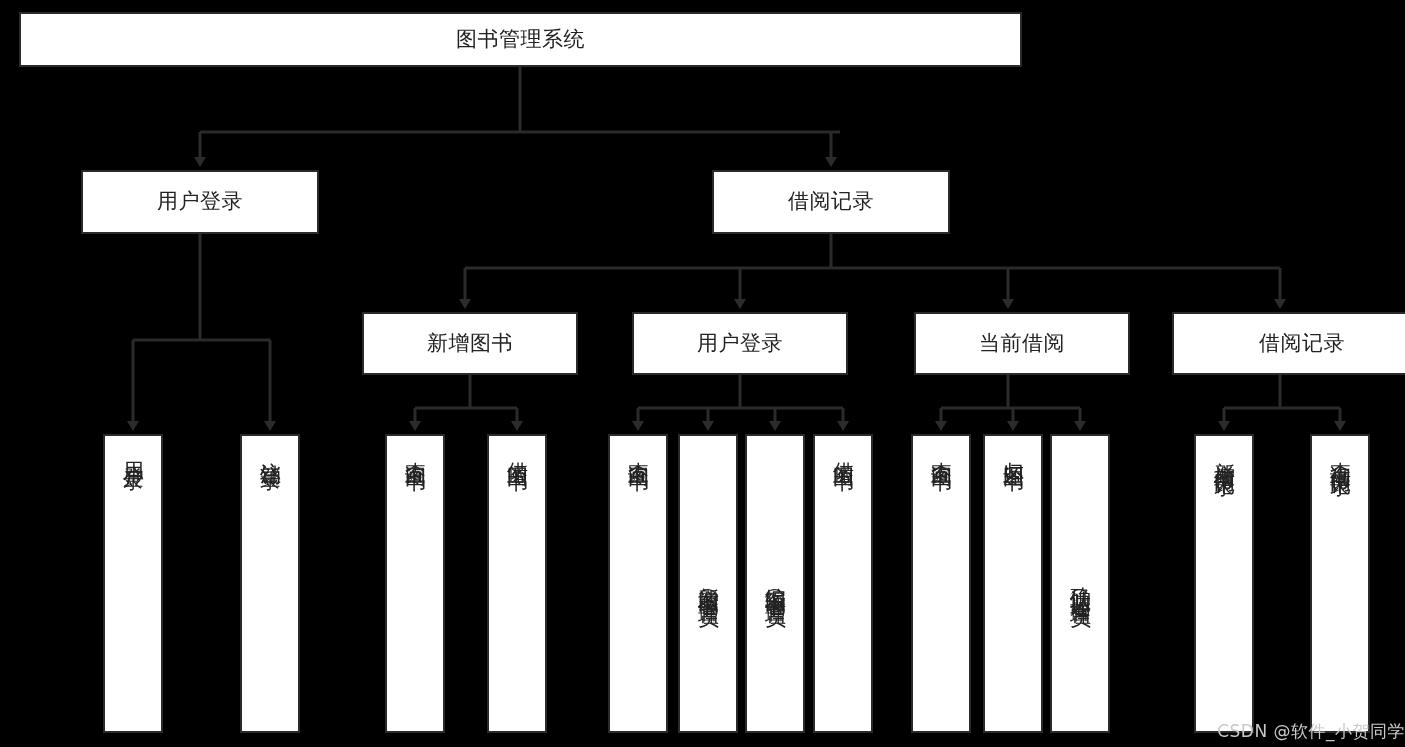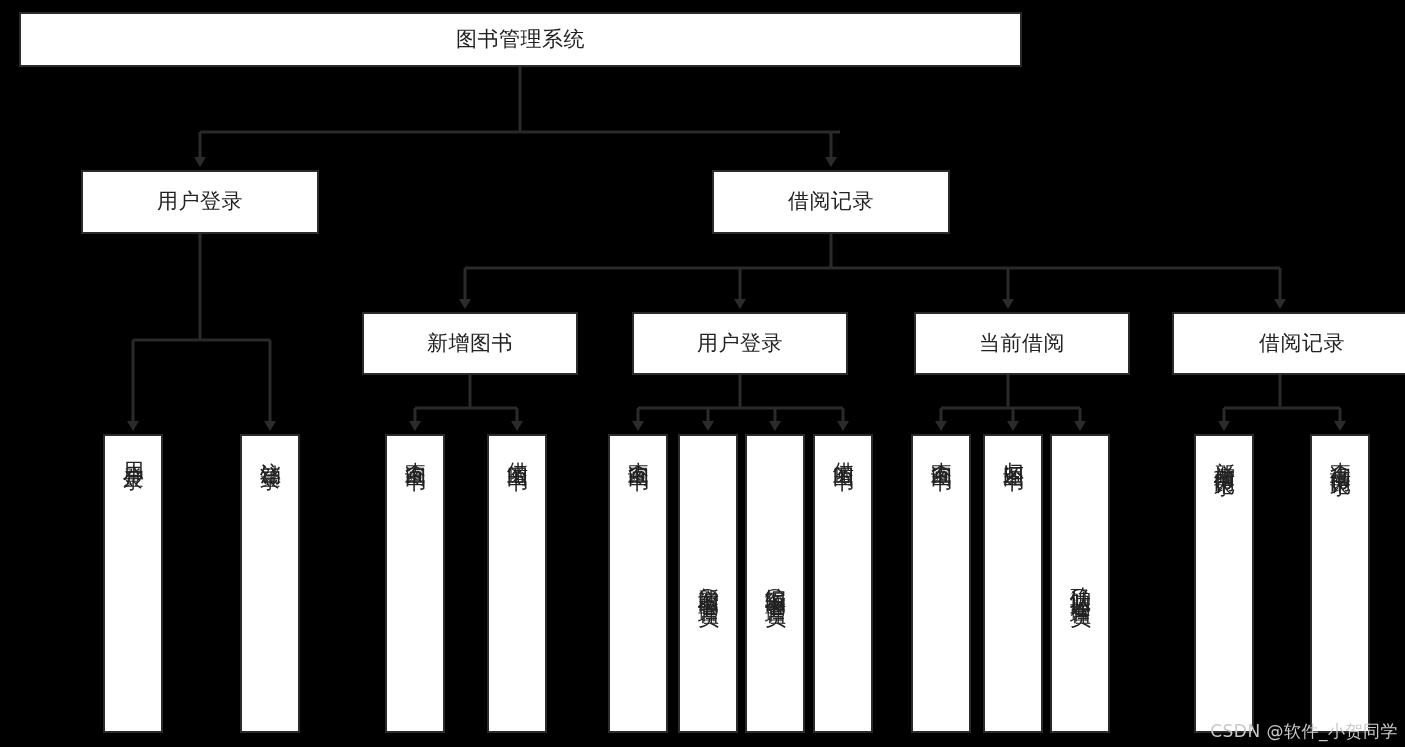--- a/index.html
+++ b/index.html
@@ -53,21 +53,21 @@
     letter-spacing: 3px;
     color: #222222;
     white-space: nowrap;
   }
   .node.vertical.tall-pad {
     padding-top: 0;
     align-items: center;
   }
   #watermark {
     position: absolute;
-    right: 7px;
+    right: 0;
     bottom: 4px;
     font-size: 17px;
     color: #c9c9c9;
     letter-spacing: 0.5px;
     white-space: nowrap;
     font-family: "DejaVu Sans", "Liberation Sans", sans-serif;
   }
 </style>
 </head>
 <body>

